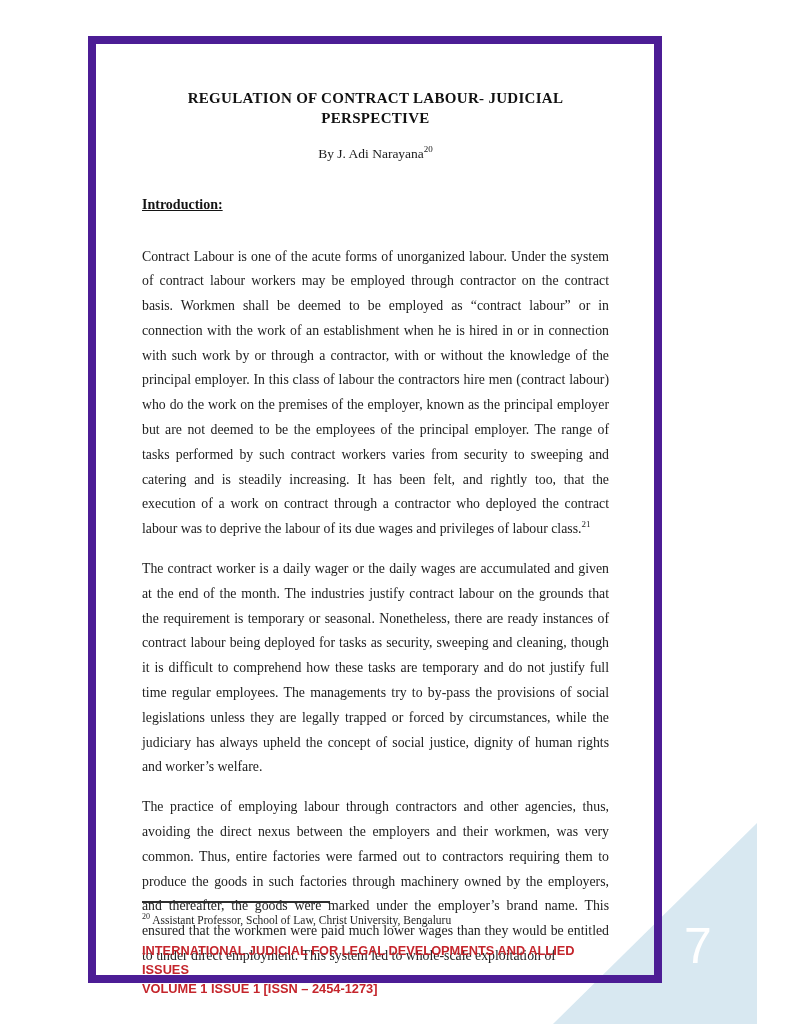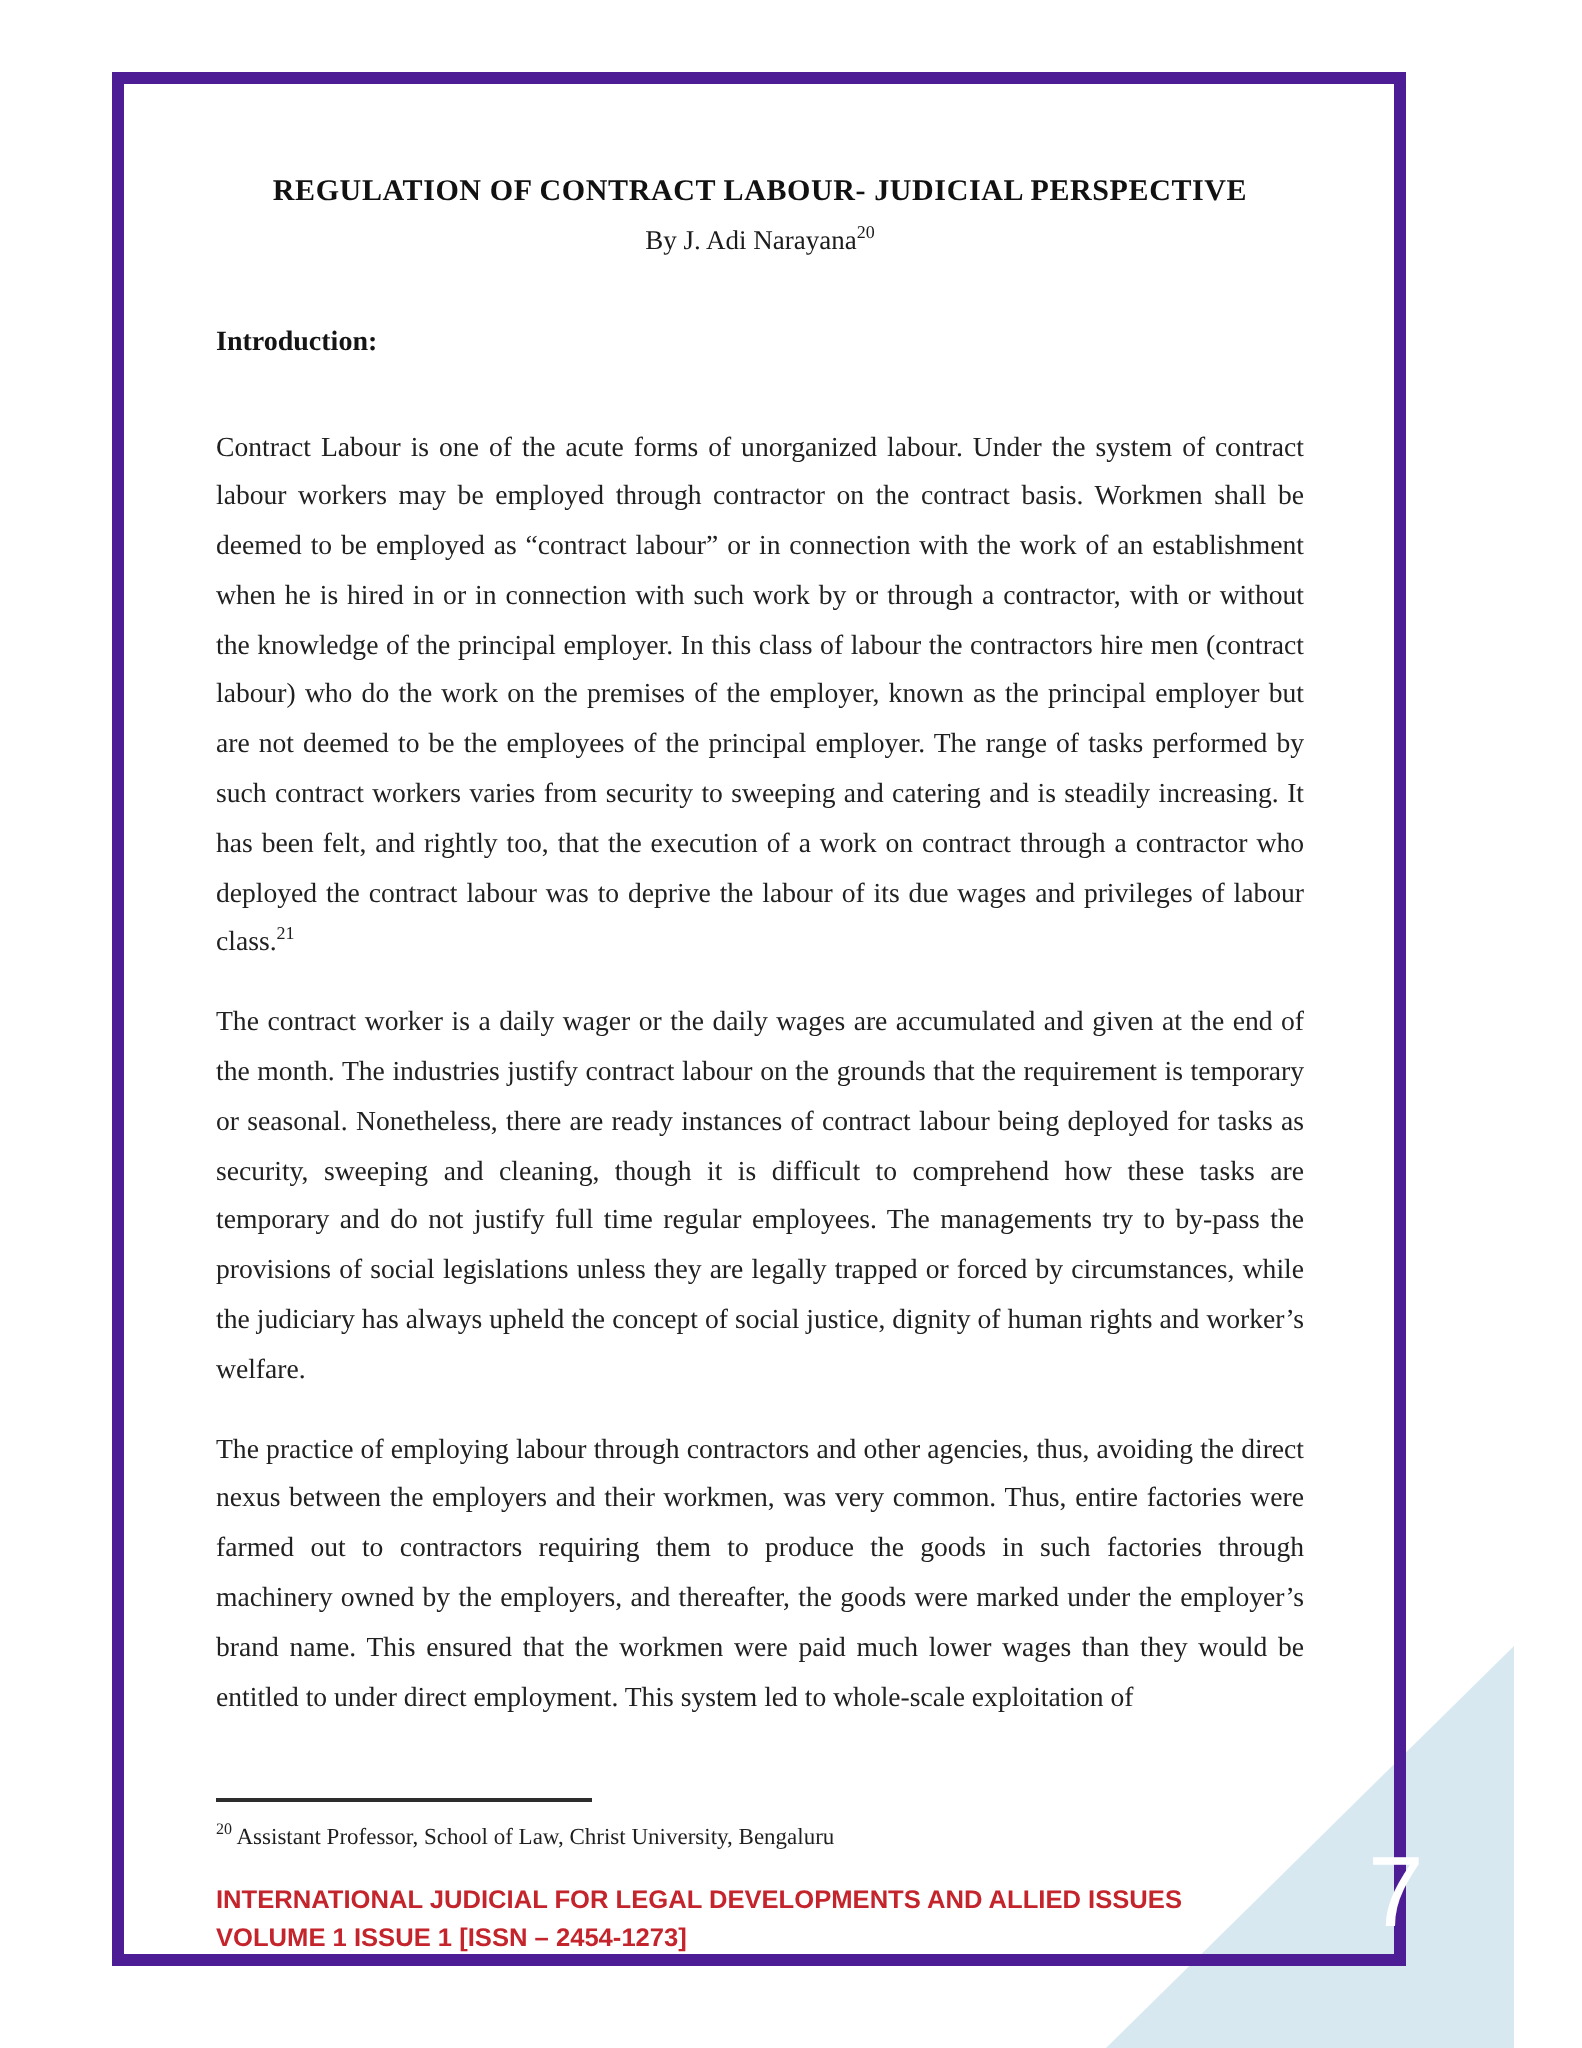--- a/index.html
+++ b/index.html
@@ -34,25 +34,25 @@
     top: 921px;
     z-index: 3;
     color: #ffffff;
     font-family: "Liberation Sans", sans-serif;
     font-weight: 400;
     font-size: 50px;
     line-height: 50px;
   }
   .page-border {
     position: absolute;
-    left: 56px;
+    left: 88px;
     top: 36px;
-    width: 647px;
+    width: 574px;
     height: 947px;
-    border: 6px solid #4c1d95;
+    border: 8px solid #4c1d95;
     box-sizing: border-box;
     background: transparent;
     z-index: 2;
   }
   .content {
     position: absolute;
     left: 46px;
     right: 45px;
     top: 44px;
     color: #1e1e1e;
@@ -60,32 +60,33 @@
   .article-title {
     margin: 0;
     text-align: center;
     font-size: 15px;
     font-weight: bold;
     letter-spacing: 0.3px;
     color: #111;
     line-height: 20px;
   }
   .byline {
-    margin-top: 1px;
+    margin-top: 12px;
     text-align: center;
     font-size: 13.5px;
     line-height: 18px;
     color: #1b1b1b;
   }
   .byline sup { font-size: 9px; }
   .section-heading {
     margin-top: 34px;
     font-size: 14px;
     font-weight: bold;
     color: #141414;
+    text-decoration: underline;
   }
   .para {
     margin: 0;
     margin-top: 15px;
     font-size: 13.8px;
     line-height: 24.8px;
     text-align: justify;
     color: #212121;
   }
   .para:first-of-type { margin-top: 32px; }

